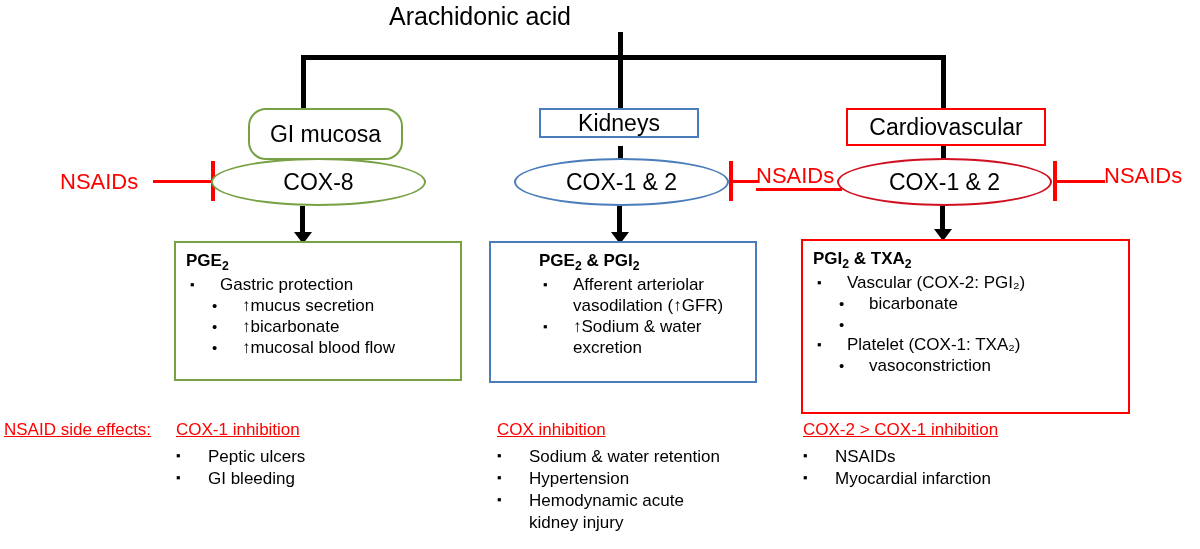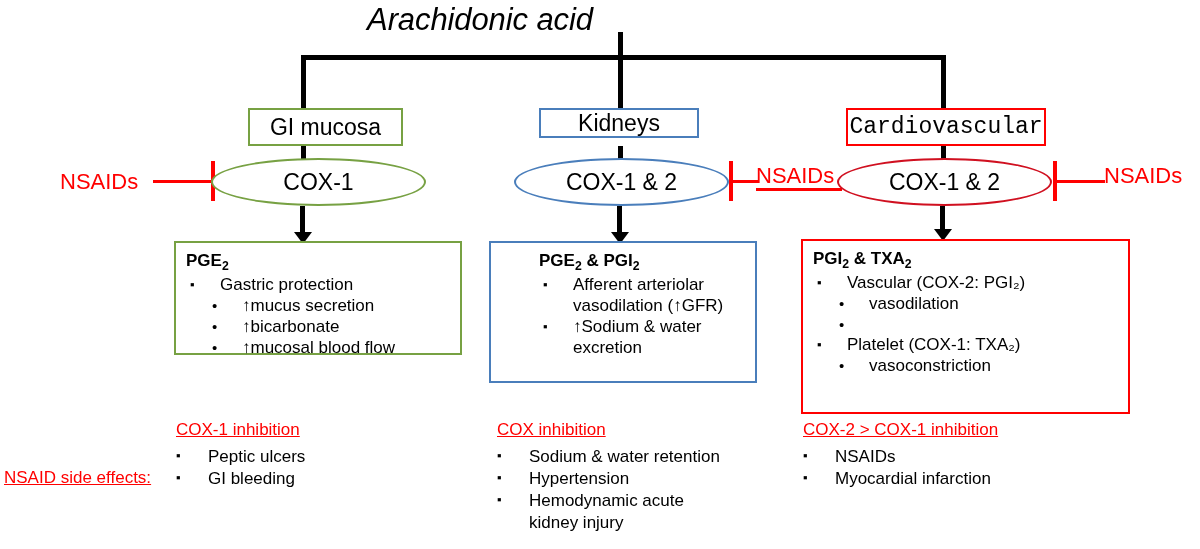--- a/index.html
+++ b/index.html
@@ -17,24 +17,23 @@
     height: 549px;
     background: #ffffff;
     overflow: hidden;
   }
   .abs { position: absolute; }
 
   
   .title {
     left: 0; top: 2px; width: 960px;
     text-align: center;
-    font-size: 31px;
+    font-size: 25px;
     letter-spacing: -0.1px;
     color: #000;
-    font-style: italic;
   }
 
   
   .vline { background: #000000; }
   .hline { background: #000000; }
 
   
   .arrowhead {
     width: 0; height: 0;
     border-left: 9px solid transparent;
@@ -48,21 +47,21 @@
     background: #ffffff;
     display: flex;
     align-items: center;
     justify-content: center;
     font-size: 23px;
     box-sizing: border-box;
     z-index: 5;
   }
   .organ-box.green { border-color: #77A143; }
   .organ-box.blue  { border-color: #4A7EBB; }
-  .organ-box.red   { border-color: #FF0000; font-family: Liberation Mono, monospace; }
+  .organ-box.red   { border-color: #FF0000; }
 
   
   .ellipse {
     border: 2px solid;
     border-radius: 50%;
     background: #ffffff;
     display: flex;
     align-items: center;
     justify-content: center;
     font-size: 23px;
@@ -142,36 +141,36 @@
   <div class="abs vline" style="left:618px; top:32px; width:5px; height:25px;"></div>
 
   <div class="abs hline" style="left:301px; top:55px; width:645px; height:5px;"></div>
 
   <div class="abs vline" style="left:301px; top:55px; width:5px; height:54px;"></div>
 
   <div class="abs vline" style="left:618px; top:55px; width:5px; height:54px;"></div>
 
   <div class="abs vline" style="left:941px; top:55px; width:5px; height:54px;"></div>
 
-  <div class="abs organ-box green" style="left:248px; top:108px; width:155px; height:38px;">
+  <div class="abs organ-box green" style="left:248px; top:108px; width:155px; height:52px;border-radius:18px;">
     <span>GI mucosa</span>
   </div>
   <div class="abs organ-box blue" style="left:539px; top:108px; width:160px; height:30px;">
     <span>Kidneys</span>
   </div>
   <div class="abs organ-box red" style="left:846px; top:108px; width:200px; height:38px;">
     <span>Cardiovascular</span>
   </div>
 
   <div class="abs vline" style="left:301px; top:146px; width:5px; height:20px;"></div>
   <div class="abs vline" style="left:618px; top:146px; width:5px; height:20px;"></div>
   <div class="abs vline" style="left:941px; top:146px; width:5px; height:20px;"></div>
 
   <div class="abs ellipse green" style="left:211px; top:158px; width:215px; height:48px;">
-    <span>COX-1</span>
+    <span>COX-8</span>
   </div>
   <div class="abs ellipse blue" style="left:514px; top:158px; width:215px; height:48px;">
     <span>COX-1 &amp; 2</span>
   </div>
   <div class="abs ellipse red" style="left:837px; top:158px; width:215px; height:48px;">
     <span>COX-1 &amp; 2</span>
   </div>
 
   <div class="abs nsaid-label" style="left:60px; top:169px;">NSAIDs</div>
   <div class="abs nsaid-line" style="left:153px; top:180px; width:60px;"></div>
@@ -188,21 +187,21 @@
 
   <div class="abs vline" style="left:300px; top:206px; width:5px; height:28px;"></div>
   <div class="abs arrowhead" style="left:294px; top:232px;"></div>
 
   <div class="abs vline" style="left:617px; top:206px; width:5px; height:28px;"></div>
   <div class="abs arrowhead" style="left:611px; top:232px;"></div>
 
   <div class="abs vline" style="left:940px; top:206px; width:5px; height:25px;"></div>
   <div class="abs arrowhead" style="left:934px; top:229px;"></div>
 
-  <div class="abs effect-box green" style="left:174px; top:241px; width:288px; height:114px;">
+  <div class="abs effect-box green" style="left:174px; top:241px; width:288px; height:140px;">
     <div class="eb-title">
       <span>PGE</span><sub>2</sub>
     </div>
     <div class="li lvl1">
       <span class="mark">▪</span>
       <span class="txt">Gastric protection</span>
     </div>
     <div class="li lvl2">
       <span class="mark">•</span>
       <span class="txt">↑mucus secretion</span>
@@ -234,36 +233,36 @@
   <div class="abs effect-box red" style="left:801px; top:239px; width:329px; height:175px;">
     <div class="eb-title">
       <span>PGI</span><sub>2</sub><span> &amp; TXA</span><sub>2</sub>
     </div>
     <div class="li lvl1">
       <span class="mark">▪</span>
       <span class="txt">Vascular (COX-2: PGI₂)</span>
     </div>
     <div class="li lvl2">
       <span class="mark">•</span>
-      <span class="txt">vasodilation</span>
+      <span class="txt">bicarbonate</span>
     </div>
     <div class="li lvl2">
       <span class="mark">•</span>
     </div>
     <div class="li lvl1">
       <span class="mark">▪</span>
       <span class="txt">Platelet (COX-1: TXA₂)</span>
     </div>
     <div class="li lvl2">
       <span class="mark">•</span>
       <span class="txt">vasoconstriction</span>
     </div>
   </div>
 
-  <div class="abs se-heading" style="left:4px; top:420px;margin-top:48px;">NSAID side effects:</div>
+  <div class="abs se-heading" style="left:4px; top:420px;">NSAID side effects:</div>
 
   <div class="abs se-list" style="left:176px; top:420px; width:260px;">
     <div class="se-heading" style="position:relative; margin-bottom:6px;">COX-1 inhibition</div>
     <div class="li lvl1">
       <span class="mark">▪</span>
       <span class="txt">Peptic ulcers</span>
     </div>
     <div class="li lvl1">
       <span class="mark">▪</span>
       <span class="txt">GI bleeding</span>

